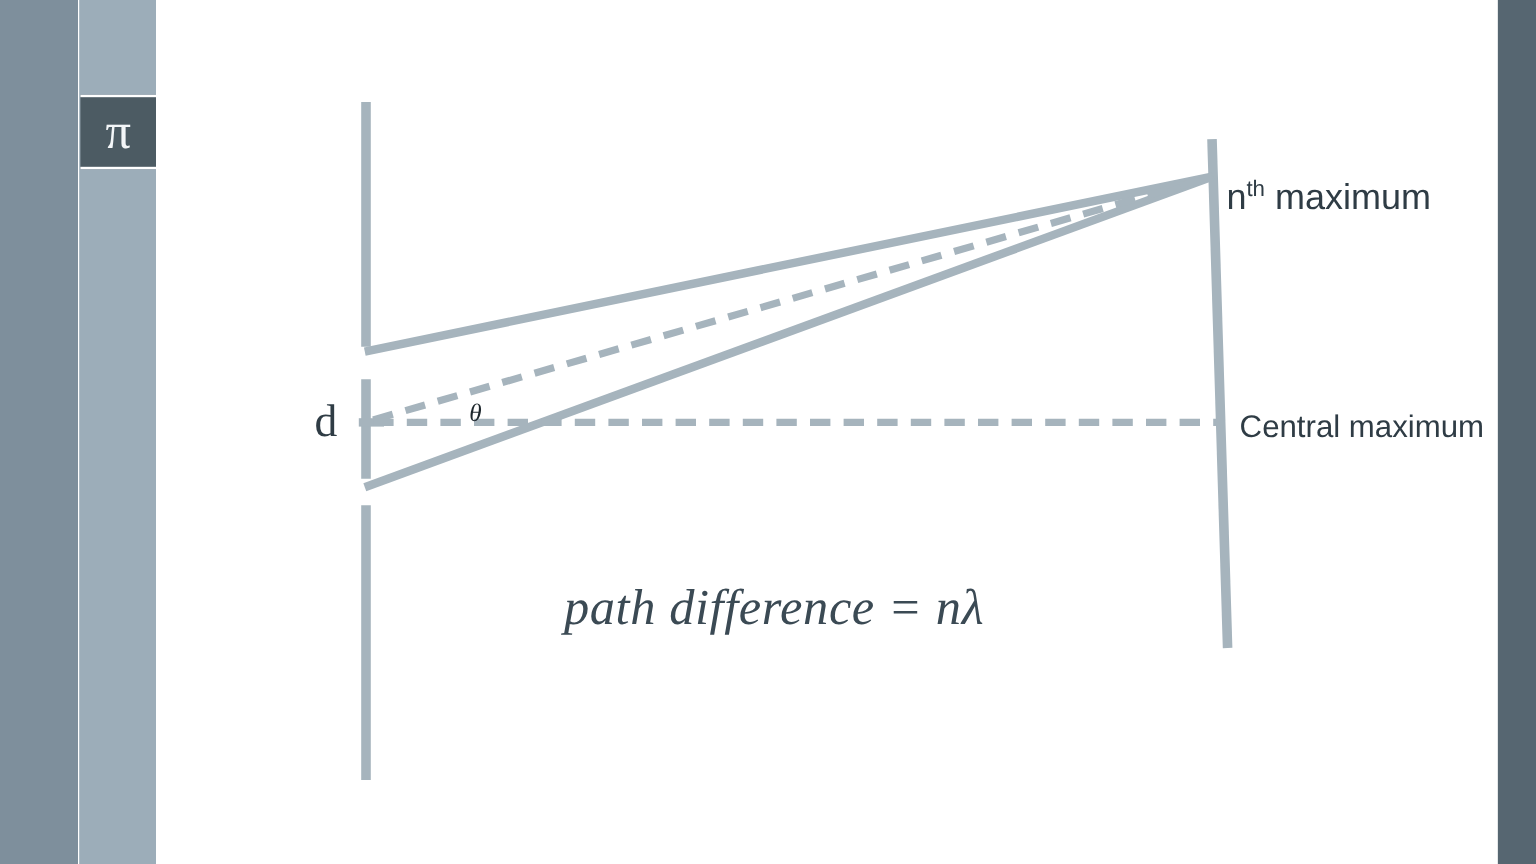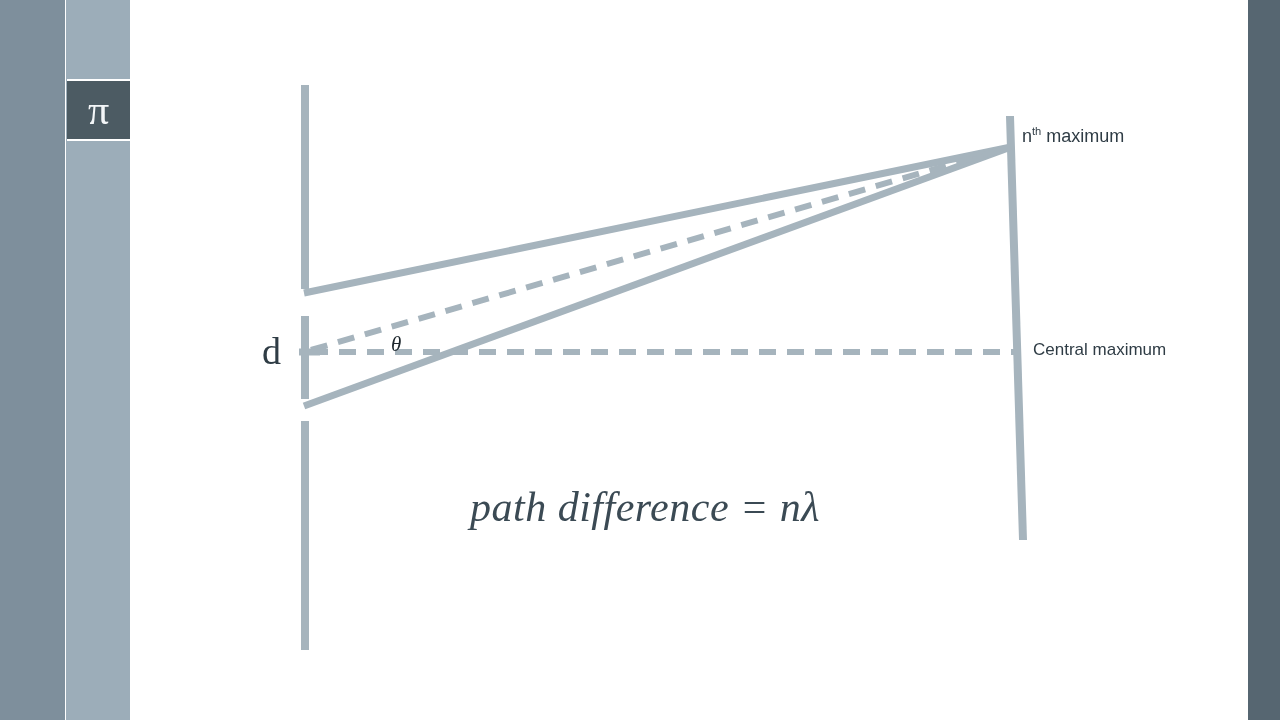--- a/index.html
+++ b/index.html
@@ -74,31 +74,31 @@
     width: 1280px; height: 720px;
   }
 
   
   .lbl {
     position: absolute;
     white-space: nowrap;
     color: #2f3c45;
   }
   #label-nth {
-    left: 1022px; top: 126px;
-    font-size: 18px;
+    left: 1022px; top: 148px;
+    font-size: 30px;
   }
   #label-nth sup {
     font-size: 0.62em;
     vertical-align: super;
     line-height: 0;
   }
   #label-central {
     left: 1033px; top: 340px;
-    font-size: 17px;
+    font-size: 26px;
   }
   #label-d {
     left: 262px; top: 332px;
     font-family: "Liberation Serif", serif;
     font-size: 38px;
     line-height: 1;
   }
   #label-theta {
     left: 391px; top: 332px;
     font-family: "Liberation Serif", serif;

